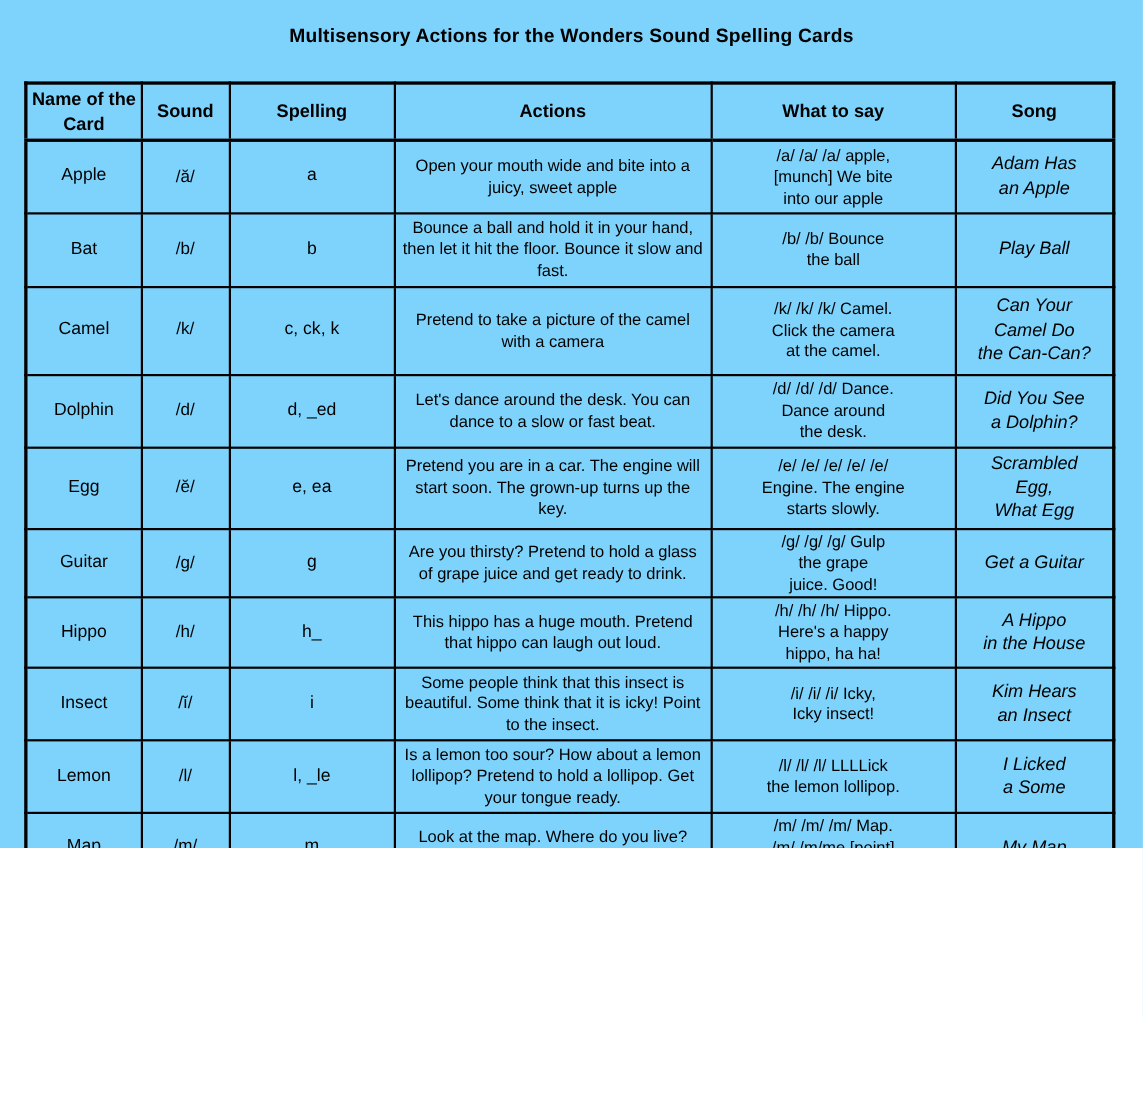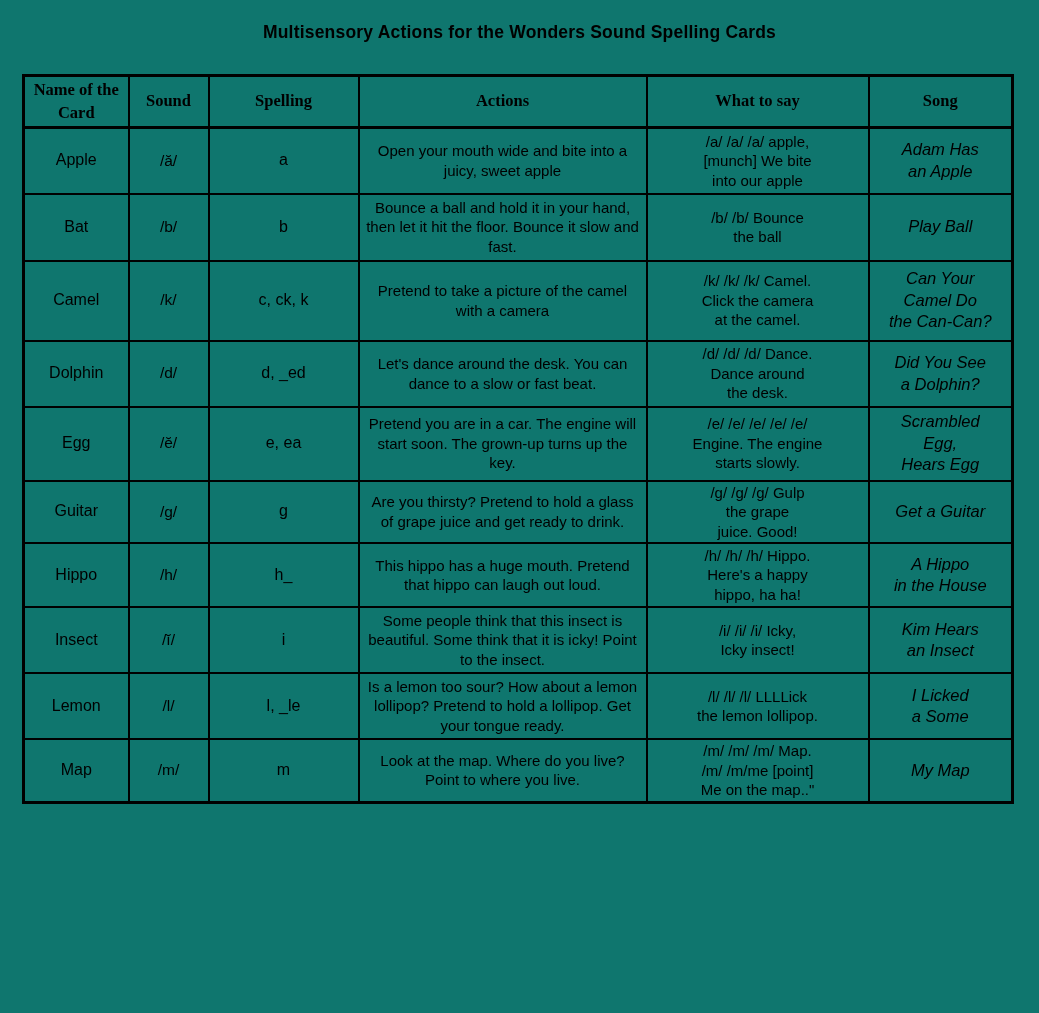--- a/index.html
+++ b/index.html
@@ -5,22 +5,22 @@
   html, body {
     margin: 0;
     padding: 0;
     background: #ffffff;
     font-family: "Liberation Sans", sans-serif;
     color: #000000;
   }
   .page {
     position: relative;
     width: 1039px;
-    height: 1013px;
-    background: #0f766e;
+    height: 771px;
+    background: #7dd3fc;
     overflow: hidden;
   }
   .doc-title {
     position: absolute;
     top: 22px;
     left: 0;
     width: 1039px;
     text-align: center;
     font-size: 17.5px;
     font-weight: bold;
@@ -50,21 +50,21 @@
     line-height: 1.35;
   }
   td.c-name    { font-size: 16px; }
   td.c-sound   { font-size: 15.5px; }
   td.c-spell   { font-size: 16px; }
   td.c-actions { font-size: 15px; }
   td.c-say     { font-size: 15px; white-space: pre-line; }
   td.c-song    { font-size: 16.5px; white-space: pre-line; font-style: italic; }
 
   
-  thead tr          { height: 52px; font-family: Liberation Serif, serif; }
+  thead tr          { height: 52px; }
   tbody tr:nth-child(1)  { height: 66px; }
   tbody tr:nth-child(2)  { height: 67px; }
   tbody tr:nth-child(3)  { height: 80px; }
   tbody tr:nth-child(4)  { height: 66px; }
   tbody tr:nth-child(5)  { height: 74px; }
   tbody tr:nth-child(6)  { height: 62px; }
   tbody tr:nth-child(7)  { height: 64px; }
   tbody tr:nth-child(8)  { height: 66px; }
   tbody tr:nth-child(9)  { height: 66px; }
   tbody tr:nth-child(10) { height: 54px; }
@@ -145,21 +145,21 @@
       <tr>
         <td class="c-name">Egg</td>
         <td class="c-sound">/ĕ/</td>
         <td class="c-spell">e, ea</td>
         <td class="c-actions">Pretend you  are in a car. The engine will start soon. The grown-up turns up the key.</td>
         <td class="c-say">/e/ /e/ /e/ /e/ /e/
 Engine. The engine
 starts slowly.</td>
         <td class="c-song">Scrambled
 Egg,
-Hears Egg</td>
+What Egg</td>
       </tr>
       <tr>
         <td class="c-name">Guitar</td>
         <td class="c-sound">/g/</td>
         <td class="c-spell">g</td>
         <td class="c-actions">Are you thirsty? Pretend to hold a glass of grape juice and get ready to drink.</td>
         <td class="c-say">/g/ /g/ /g/ Gulp
 the grape
 juice. Good!</td>
         <td class="c-song">Get a Guitar</td>

